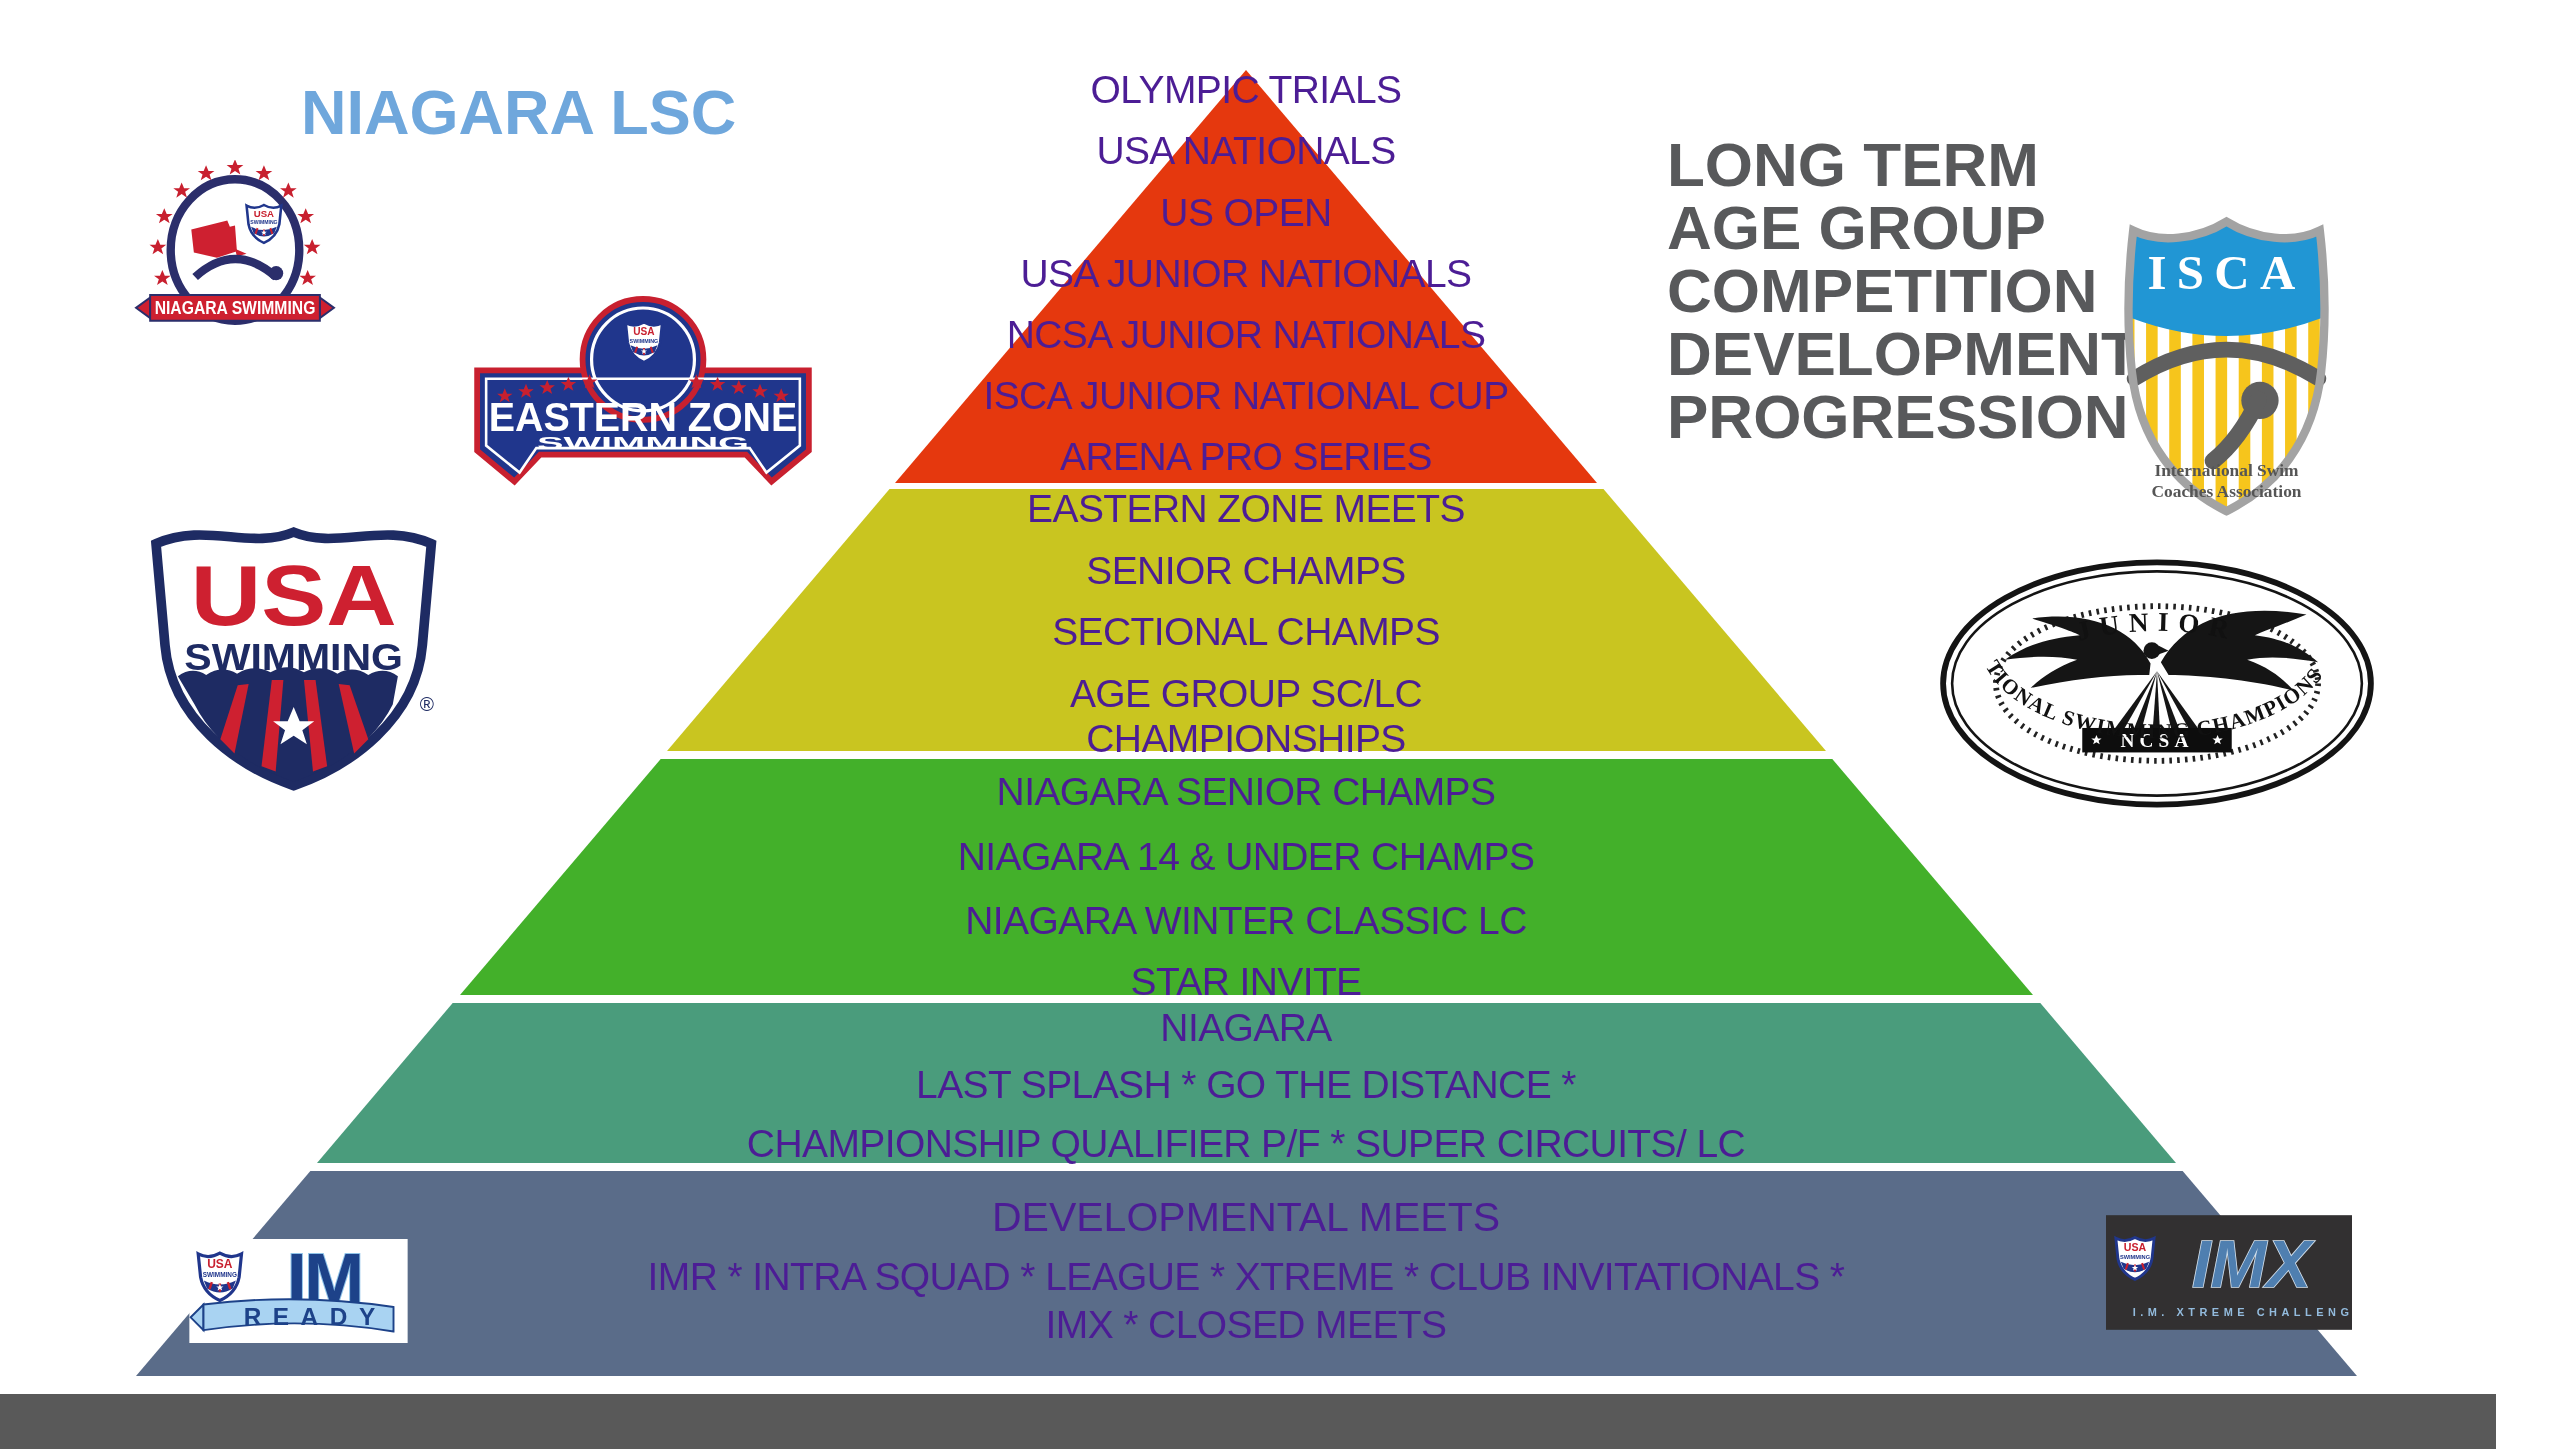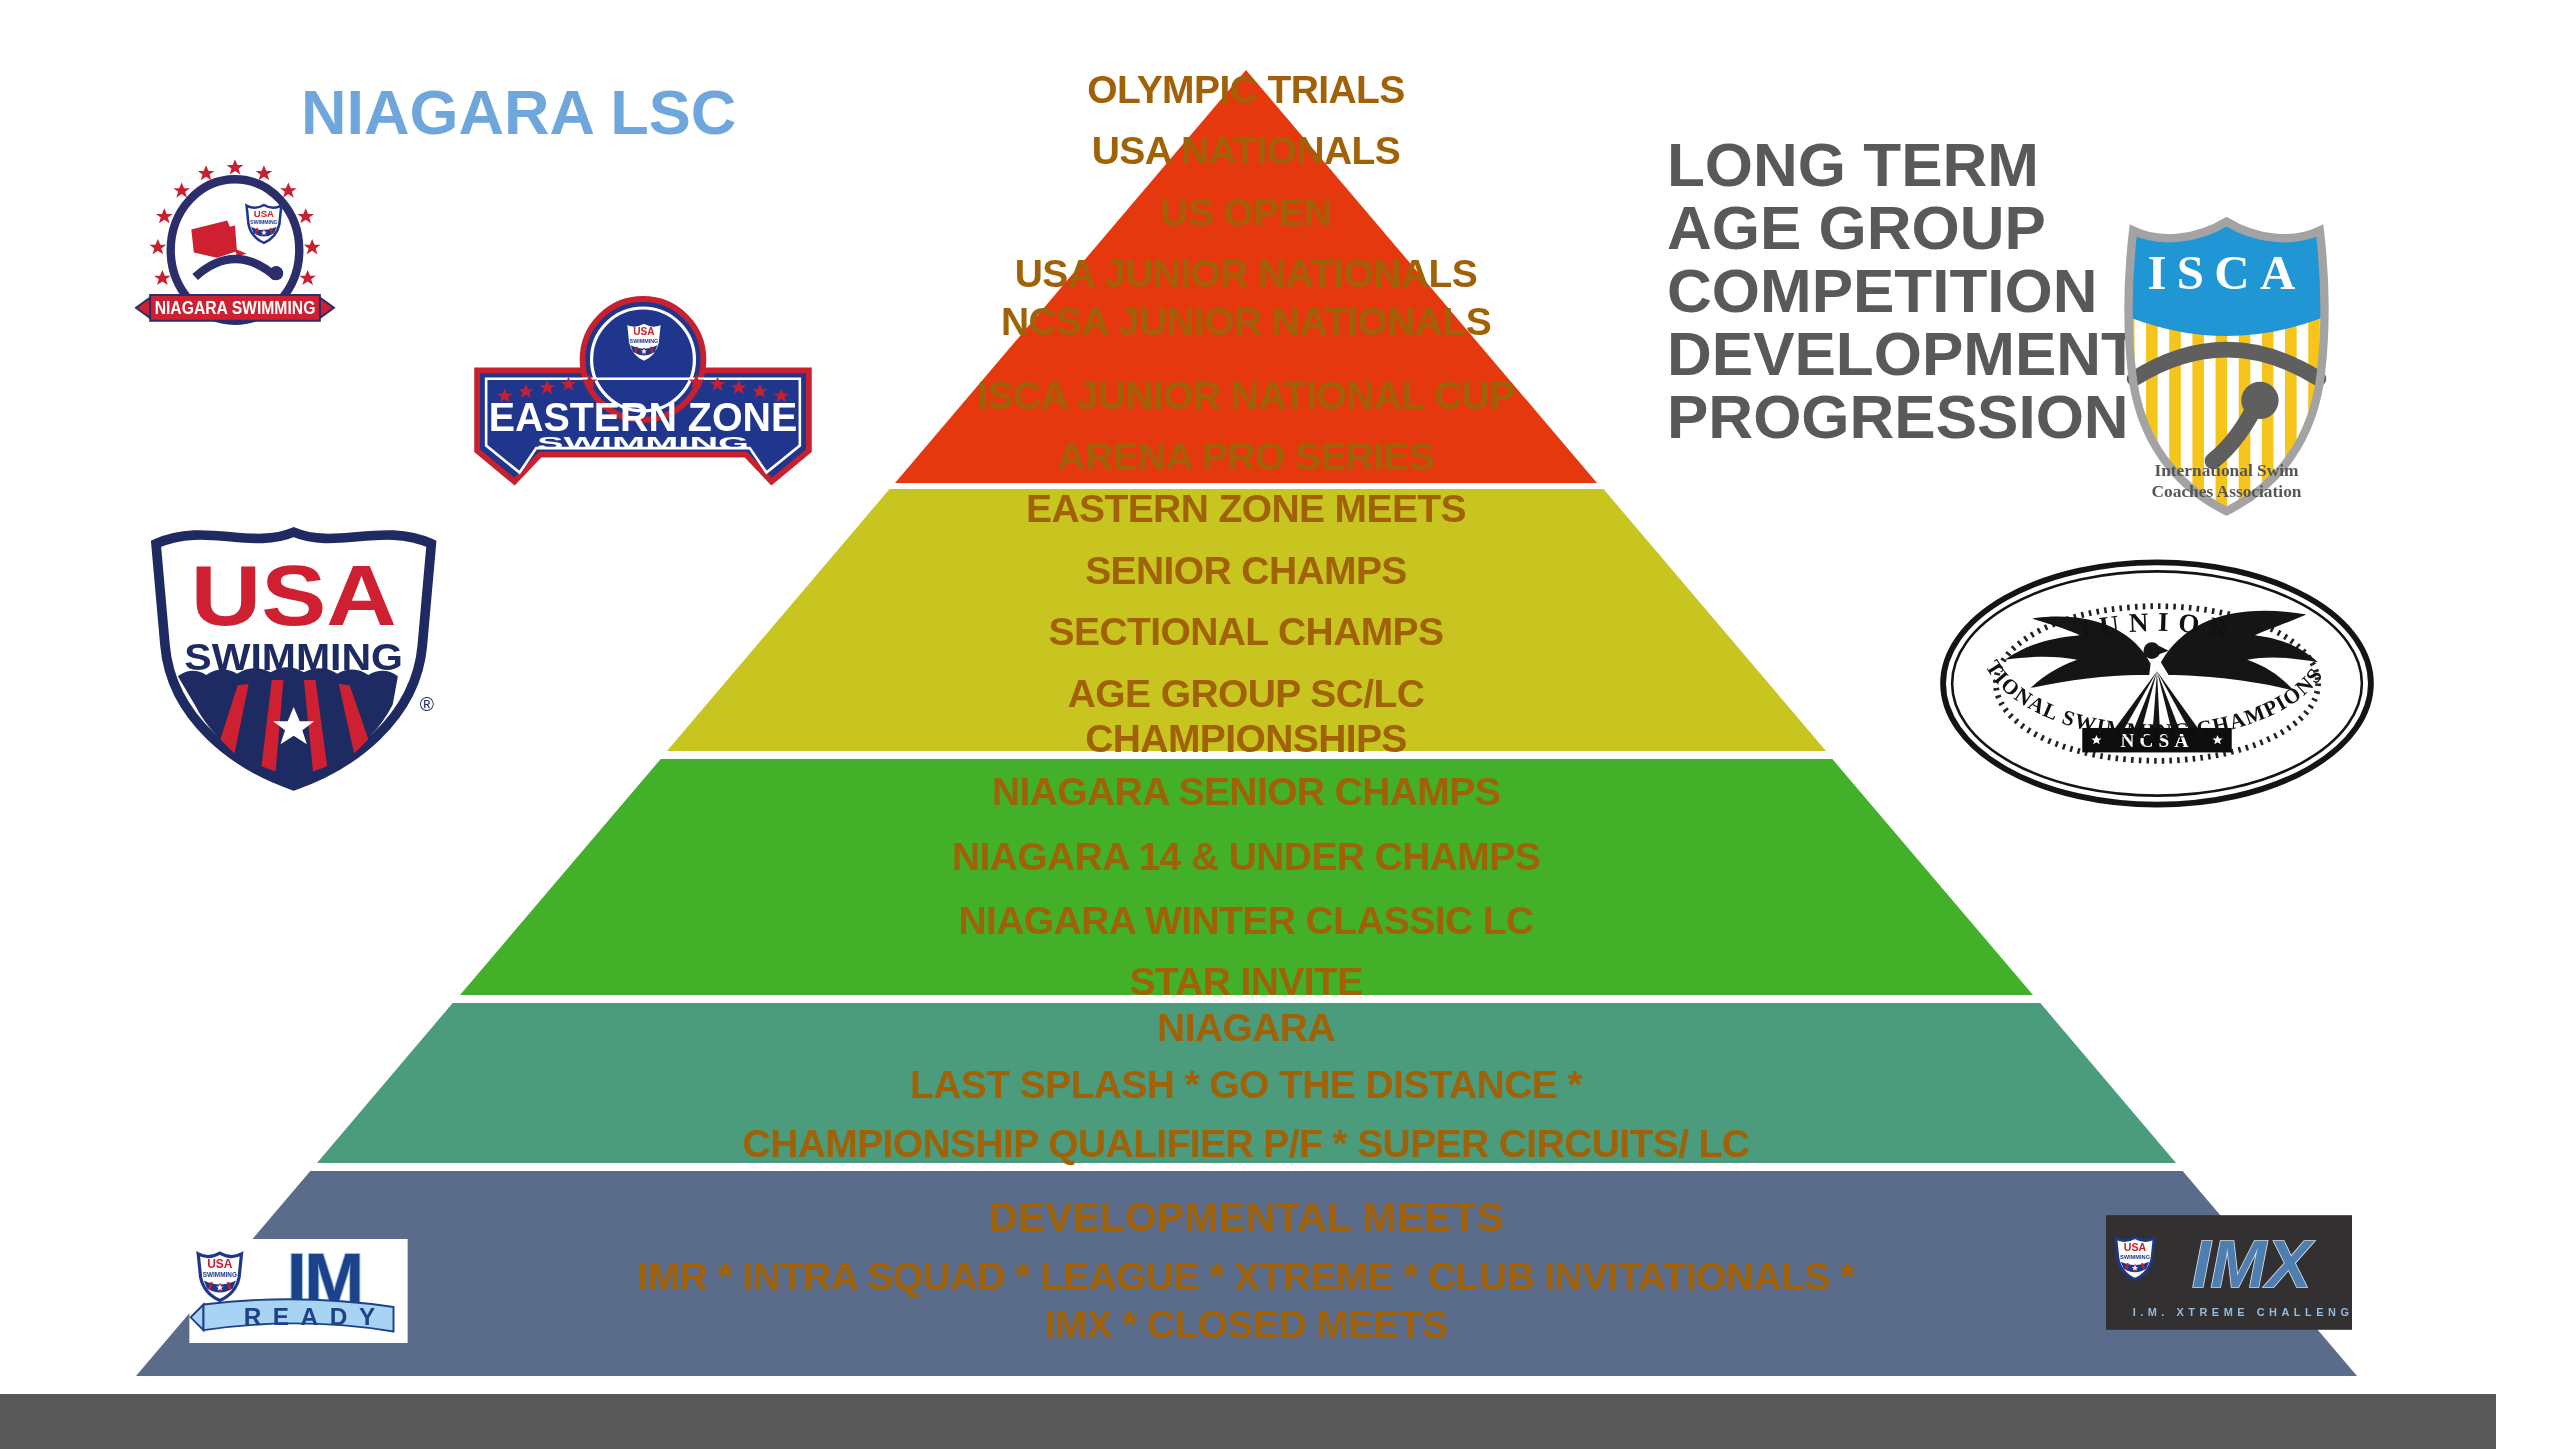--- a/index.html
+++ b/index.html
@@ -10,21 +10,21 @@
        clip-path:polygon(50% 0,100% 100%,0 100%)}
   #lv2{left:667px;top:489px;width:1159px;height:262px;background:#C9C520;
        clip-path:polygon(19.2% 0,80.8% 0,100% 100%,0 100%)}
   #lv3{left:460px;top:759px;width:1573px;height:236px;background:#43B02A;
        clip-path:polygon(12.76% 0,87.24% 0,100% 100%,0 100%)}
   #lv4{left:317px;top:1003px;width:1859px;height:160px;background:#4A9C7C;
        clip-path:polygon(7.3% 0,92.7% 0,100% 100%,0 100%)}
   #lv5{left:136px;top:1171px;width:2221px;height:205px;background:#5A6C89;
        clip-path:polygon(7.85% 0,92.15% 0,100% 100%,0 100%)}
   .pl{position:absolute;left:1246px;transform:translate(-50%,-50%);white-space:nowrap;
-      font-weight:700;font-size:39px;color:#a16207;letter-spacing:-0.6px}
+      font-weight:400;font-size:39px;color:#4c1d95;letter-spacing:-0.6px}
   .pl.big{font-size:41px;letter-spacing:0}
   .title{position:absolute;left:301px;top:76px;font-size:63px;font-weight:700;
          color:#6FA7DC;white-space:nowrap}
   .rhead{position:absolute;left:1667px;top:133px;font-size:62px;font-weight:700;
          color:#58595B;line-height:63px;white-space:nowrap}
   .footer{position:absolute;left:0;top:1394px;width:2568px;height:55px;background:#595959}
   .logo{position:absolute}
   svg text{font-family:"Liberation Sans",sans-serif}
   svg text.serif{font-family:"Liberation Serif",serif}
 </style>
@@ -59,21 +59,21 @@
     <div>AGE GROUP</div>
     <div>COMPETITION</div>
     <div>DEVELOPMENT</div>
     <div>PROGRESSION</div>
   </div>
 
   <div class="pl" style="top:90px">OLYMPIC TRIALS</div>
   <div class="pl" style="top:151px">USA NATIONALS</div>
   <div class="pl" style="top:213px">US OPEN</div>
   <div class="pl" style="top:274px">USA JUNIOR NATIONALS</div>
-  <div class="pl" style="top:322px">NCSA JUNIOR NATIONALS</div>
+  <div class="pl" style="top:335px">NCSA JUNIOR NATIONALS</div>
   <div class="pl" style="top:396px">ISCA JUNIOR NATIONAL CUP</div>
   <div class="pl" style="top:457px">ARENA PRO SERIES</div>
 
   <div class="pl" style="top:509px">EASTERN ZONE MEETS</div>
   <div class="pl" style="top:571px">SENIOR CHAMPS</div>
   <div class="pl" style="top:632px">SECTIONAL CHAMPS</div>
   <div class="pl" style="top:694px">AGE GROUP SC/LC</div>
   <div class="pl" style="top:739px">CHAMPIONSHIPS</div>
 
   <div class="pl" style="top:792px">NIAGARA SENIOR CHAMPS</div>

